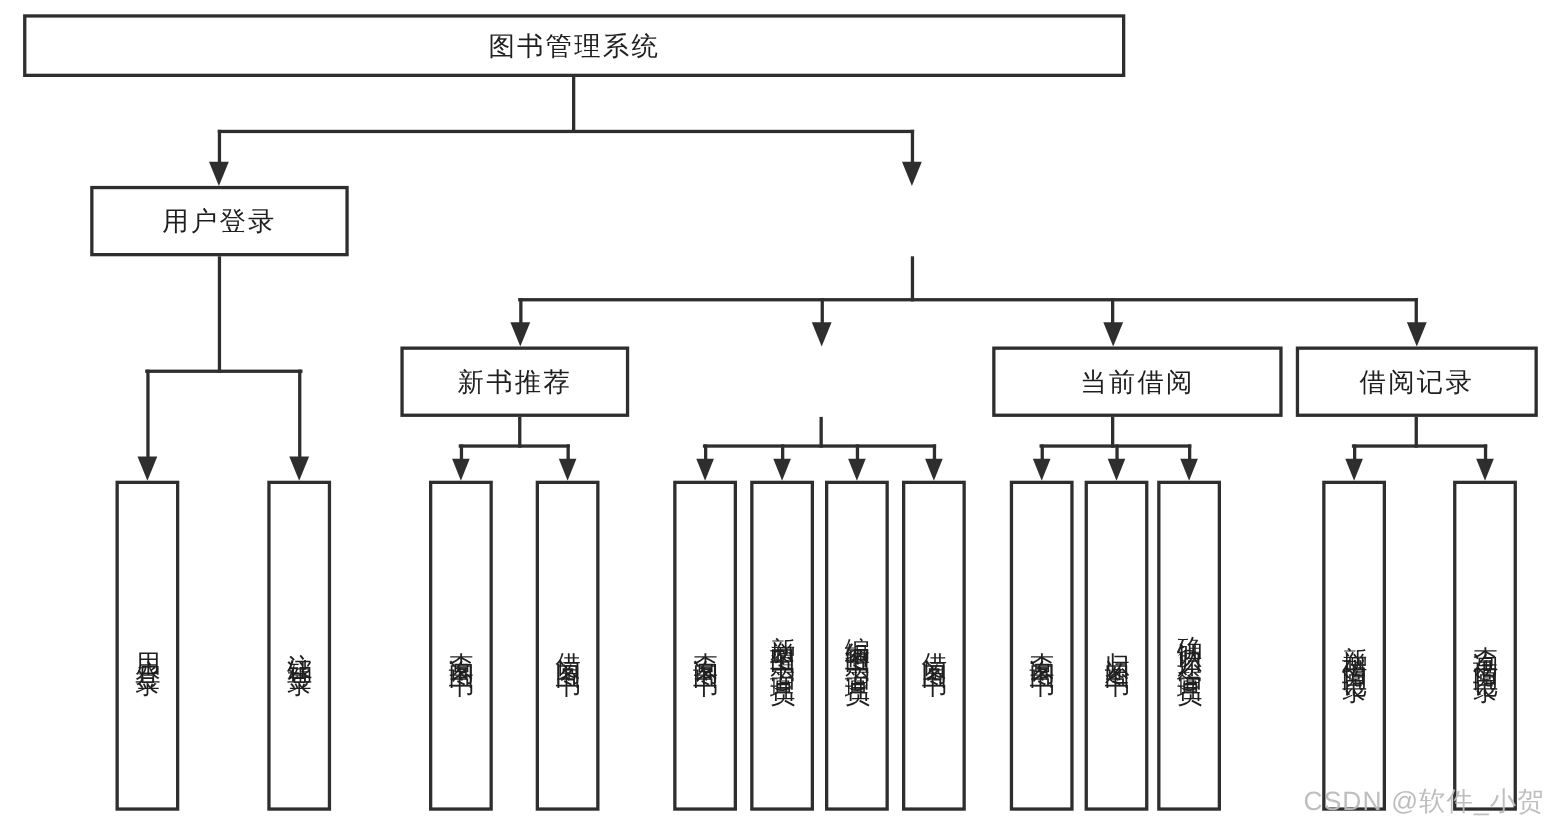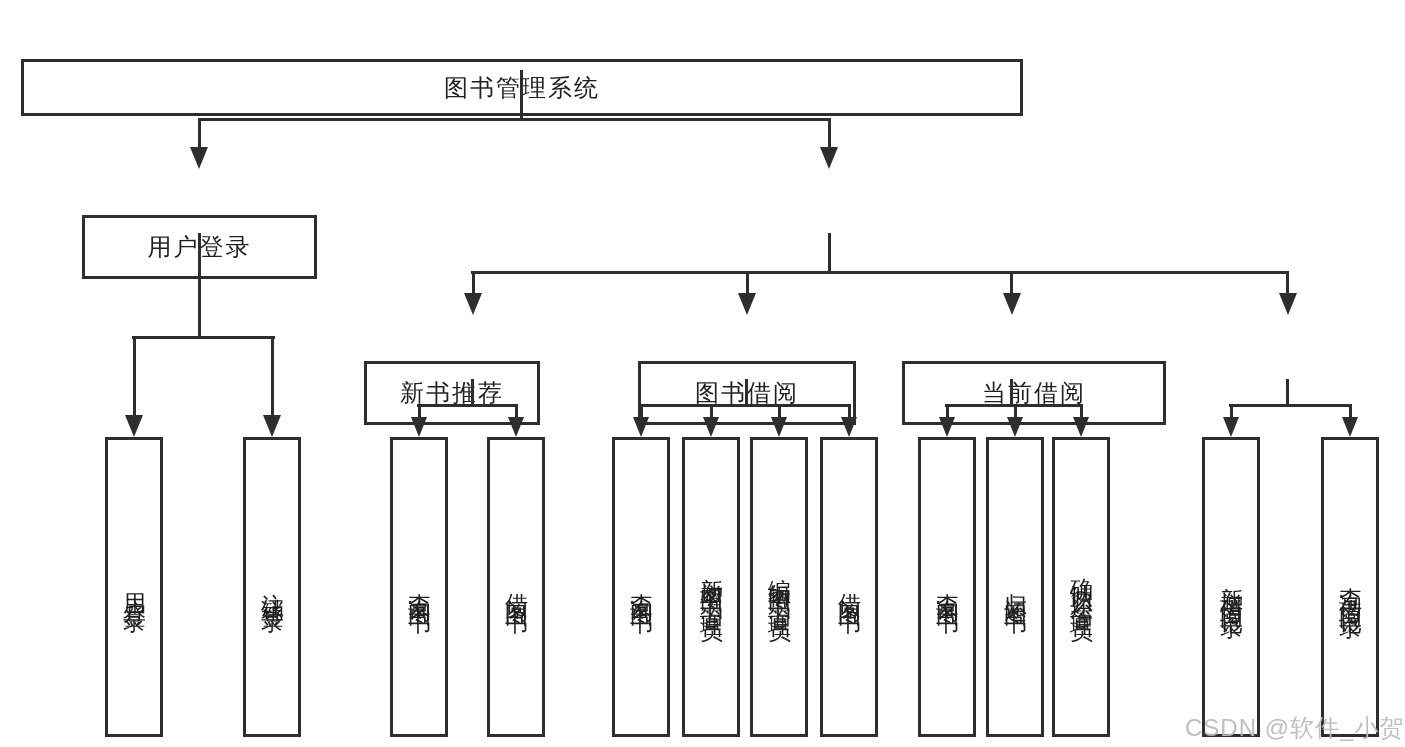--- a/index.html
+++ b/index.html
@@ -1,19 +1,19 @@
 <!DOCTYPE html>
 <html><head>
 <meta charset="utf-8">
 <style>
   html,body{margin:0;padding:0;background:#ffffff;}
   #canvas{position:relative;width:1405px;height:747px;background:#ffffff;
           font-family:"Liberation Sans","DejaVu Sans",sans-serif;color:#1f1f1f;overflow:hidden;}
   .box{position:absolute;border:3px solid #2e2e2e;background:#ffffff;box-sizing:border-box;
-       display:flex;align-items:center;justify-content:center;font-size:24px;letter-spacing:2px;margin-top:46px;}
+       display:flex;align-items:center;justify-content:center;font-size:24px;letter-spacing:2px;}
   .leaf{position:absolute;border:3px solid #2e2e2e;background:#ffffff;box-sizing:border-box;
         width:58px;top:437px;height:300px;
         writing-mode:vertical-rl;text-orientation:mixed;text-align:center;
         line-height:50px;font-size:23px;letter-spacing:6px;}
   .h,.v{position:absolute;background:#2e2e2e;}
   .h{height:3px;}
   .v{width:3px;}
   .ah{position:absolute;width:0;height:0;
       border-left:9px solid transparent;border-right:9px solid transparent;
       border-top:22px solid #2e2e2e;}
@@ -52,28 +52,28 @@
   <div class="h" style="left:471px;top:271px;width:818px;"></div>
   <div class="v" style="left:472px;top:271px;height:24px;"></div>
   <div class="ah" style="left:464px;top:293px;"></div>
   <div class="v" style="left:746px;top:271px;height:24px;"></div>
   <div class="ah" style="left:738px;top:293px;"></div>
   <div class="v" style="left:1010px;top:271px;height:24px;"></div>
   <div class="ah" style="left:1003px;top:293px;"></div>
   <div class="v" style="left:1286px;top:271px;height:24px;"></div>
   <div class="ah" style="left:1279px;top:293px;"></div>
 
-  <div class="box" style="left:364px;top:315px;width:176px;height:64px;">
+  <div class="box" style="left:364px;top:315px;width:208px;height:64px;">
     <span>新书推荐</span>
-  </div>
-  <div class="box" style="left:638px;top:315px;width:218px;height:64px;">
-    <span>图书借阅</span>
   </div>
   <div class="box" style="left:902px;top:315px;width:264px;height:64px;">
     <span>当前借阅</span>
+  </div>
+  <div class="box" style="left:1178px;top:315px;width:220px;height:64px;">
+    <span>借阅记录</span>
   </div>
 
   <div class="v" style="left:471px;top:379px;height:28px;"></div>
   <div class="h" style="left:417px;top:404px;width:101px;"></div>
   <div class="v" style="left:418px;top:404px;height:14px;"></div>
   <div class="ah s" style="left:411px;top:417px;"></div>
   <div class="v" style="left:515px;top:404px;height:14px;"></div>
   <div class="ah s" style="left:508px;top:417px;"></div>
 
   <div class="v" style="left:745px;top:379px;height:28px;"></div>

